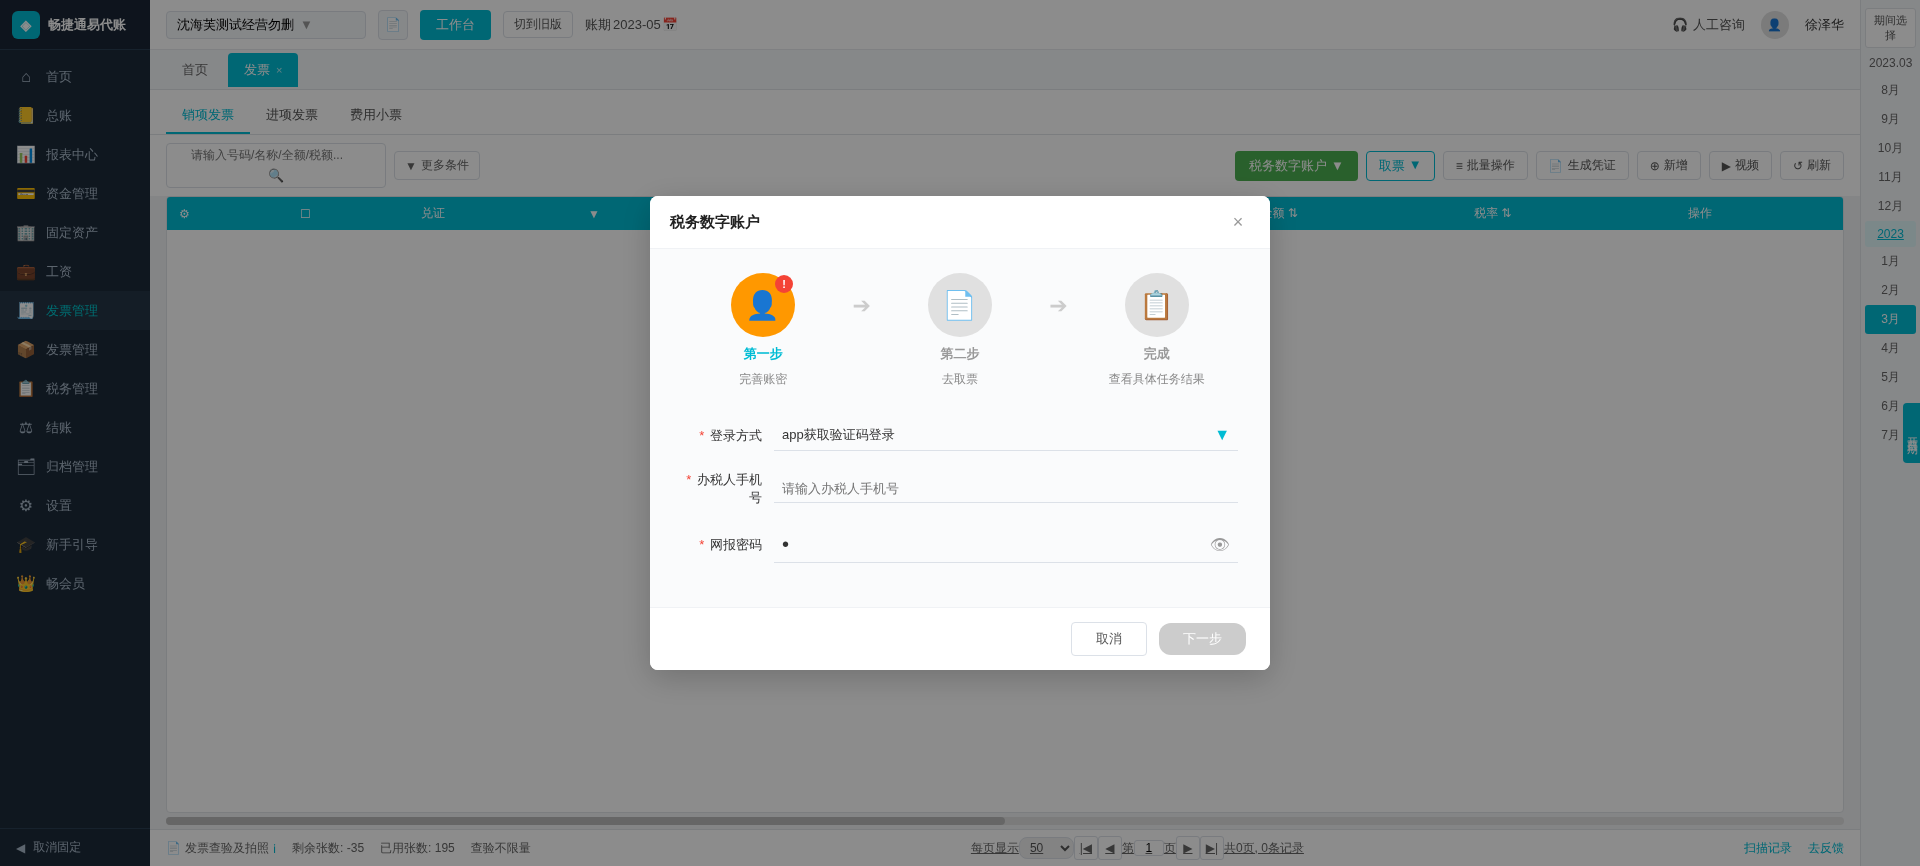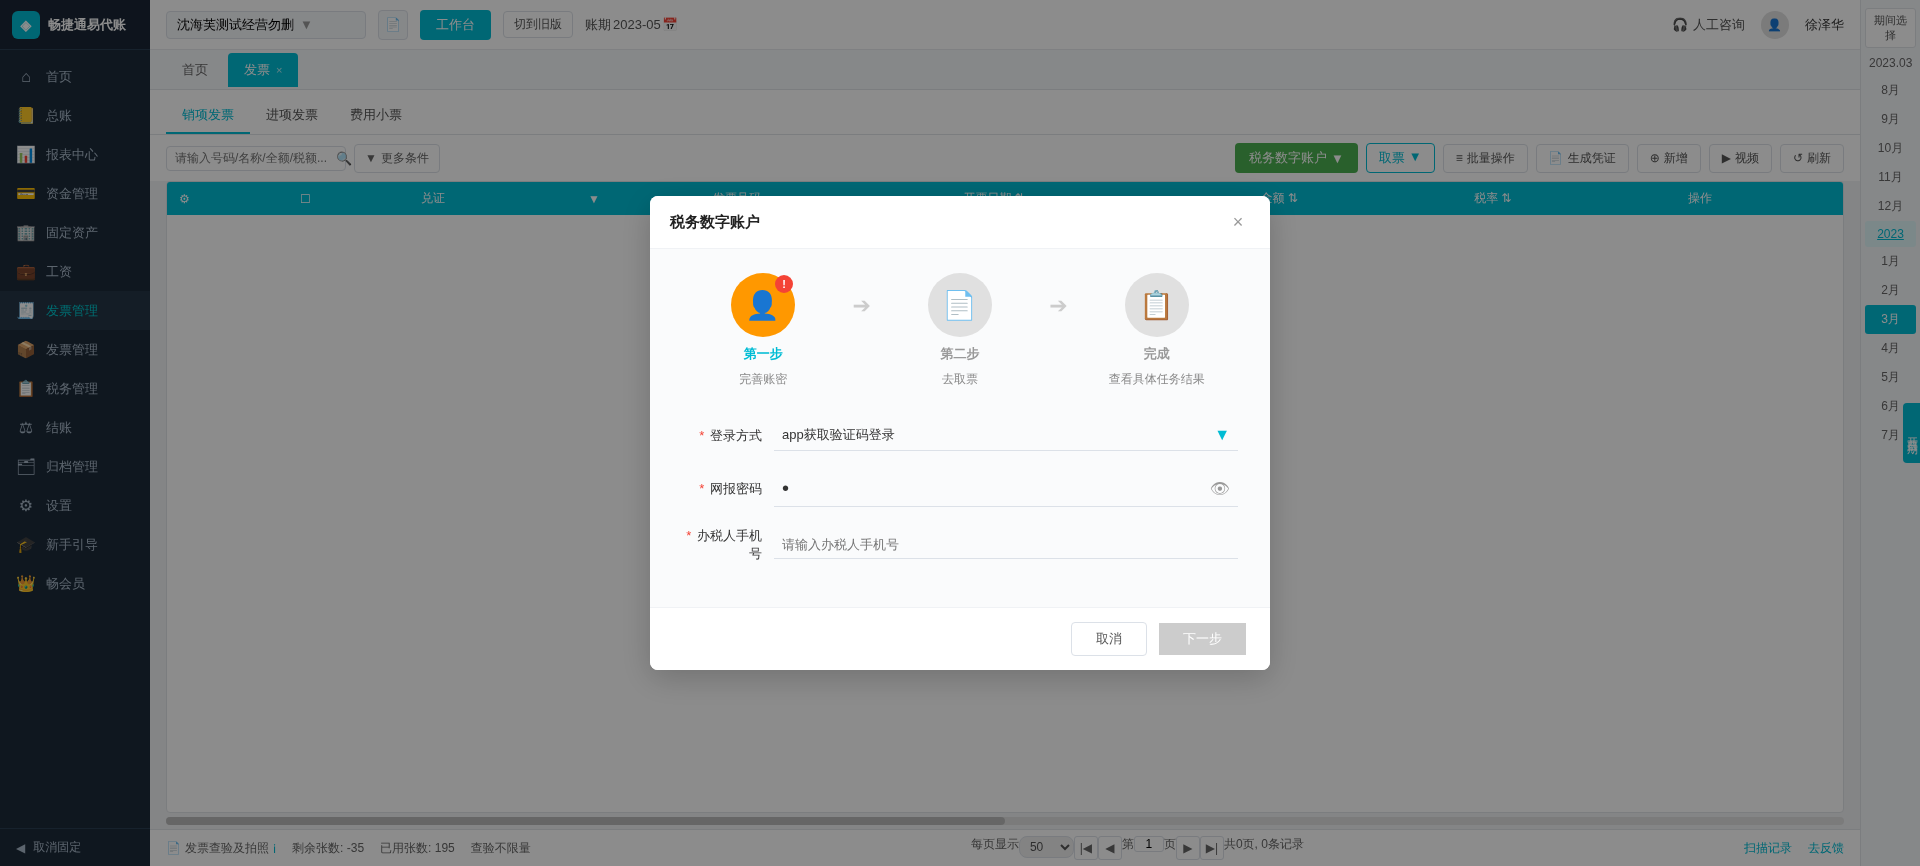--- a/index.html
+++ b/index.html
@@ -136,21 +136,21 @@
 
     .invoice-toolbar {
       display: flex; align-items: center;
       padding: 8px 16px; gap: 8px;
       background: #fff;
     }
     .search-input-wrap {
       display: flex; align-items: center;
       border: 1px solid #dce1e8; border-radius: 4px;
       padding: 4px 8px; gap: 6px;
-      background: #fff; width: 180px;
+      background: #fff; width: 220px; flex-direction: column;
     }
     .search-input-wrap input {
       border: none; outline: none; font-size: 12px; color: #666; width: 170px; background: transparent;
     }
     .filter-btn {
       display: flex; align-items: center; gap: 4px;
       padding: 5px 10px; border: 1px solid #dce1e8;
       border-radius: 4px; background: #fff;
       cursor: pointer; font-size: 12px; color: #666;
     }
@@ -187,21 +187,21 @@
     
     .invoice-footer {
       display: flex; align-items: center;
       padding: 6px 16px; background: #fff;
       border-top: 1px solid #e0e4e8;
       font-size: 12px; color: #666; gap: 16px;
       flex-shrink: 0;
     }
     .footer-info { display: flex; align-items: center; gap: 4px; }
     .footer-link { color: #00bcd4; cursor: pointer; }
-    .pagination { display: flex; align-items: flex-start; gap: 0; margin-left: auto; }
+    .pagination { display: flex; align-items: center; gap: 0; margin-left: auto; text-decoration: underline; }
     .page-size-select {
       border: 1px solid #dce1e8; border-radius: 8px;
       padding: 2px 6px; font-size: 12px; color: #555;
     }
     .page-btn {
       width: 24px; height: 24px;
       border: 1px solid #dce1e8; border-radius: 3px;
       background: #fff; cursor: pointer;
       display: flex; align-items: center; justify-content: center;
       font-size: 12px; color: #666;
@@ -343,21 +343,21 @@
       border-top: 1px solid #f0f2f5;
       gap: 12px; background: #fff;
     }
     .btn-cancel {
       padding: 7px 24px;
       border: 1px solid #dce1e8; border-radius: 4px;
       background: #fff; color: #555; cursor: pointer; font-size: 13px;
     }
     .btn-next {
       padding: 7px 24px;
-      border: none; border-radius: 0;
+      border: none; border-radius: 12px;
       background: #ccc; color: #fff; cursor: not-allowed; font-size: 13px;
     }
 
     
     .scroll-area {
       height: 8px; background: #e0e0e0;
       margin: 4px 16px; border-radius: 4px;
     }
     .scroll-thumb {
       height: 8px; width: 50%; background: #bbb;
@@ -649,36 +649,36 @@
         </div>
         <div class="form-select-wrap">
           <span class="form-select-value">app获取验证码登录</span>
           <span class="form-select-arrow">▼</span>
         </div>
       </div>
 
       <div class="form-row">
         <div class="form-label">
           <span class="required">*</span>
+          <span>办税人手机号</span>
+        </div>
+        <input type="text" class="form-control" placeholder="请输入办税人手机号" style="">
+      </div>
+
+      <div class="form-row">
+        <div class="form-label">
+          <span class="required">*</span>
           <span>网报密码</span>
         </div>
         <div class="password-row" style="flex:1; border-bottom:1px solid #dce1e8; padding: 6px 8px;">
           <span class="password-dot">•</span>
           <span class="password-eye">👁</span>
         </div>
       </div>
 
-      <div class="form-row">
-        <div class="form-label">
-          <span class="required">*</span>
-          <span>办税人手机号</span>
-        </div>
-        <input type="text" class="form-control" placeholder="请输入办税人手机号" style="">
-      </div>
-
     </div>
 
     <div class="modal-footer">
       <button class="btn-cancel">取消</button>
       <button class="btn-next">下一步</button>
     </div>
   </div>
 </div>
 
 </body></html>

